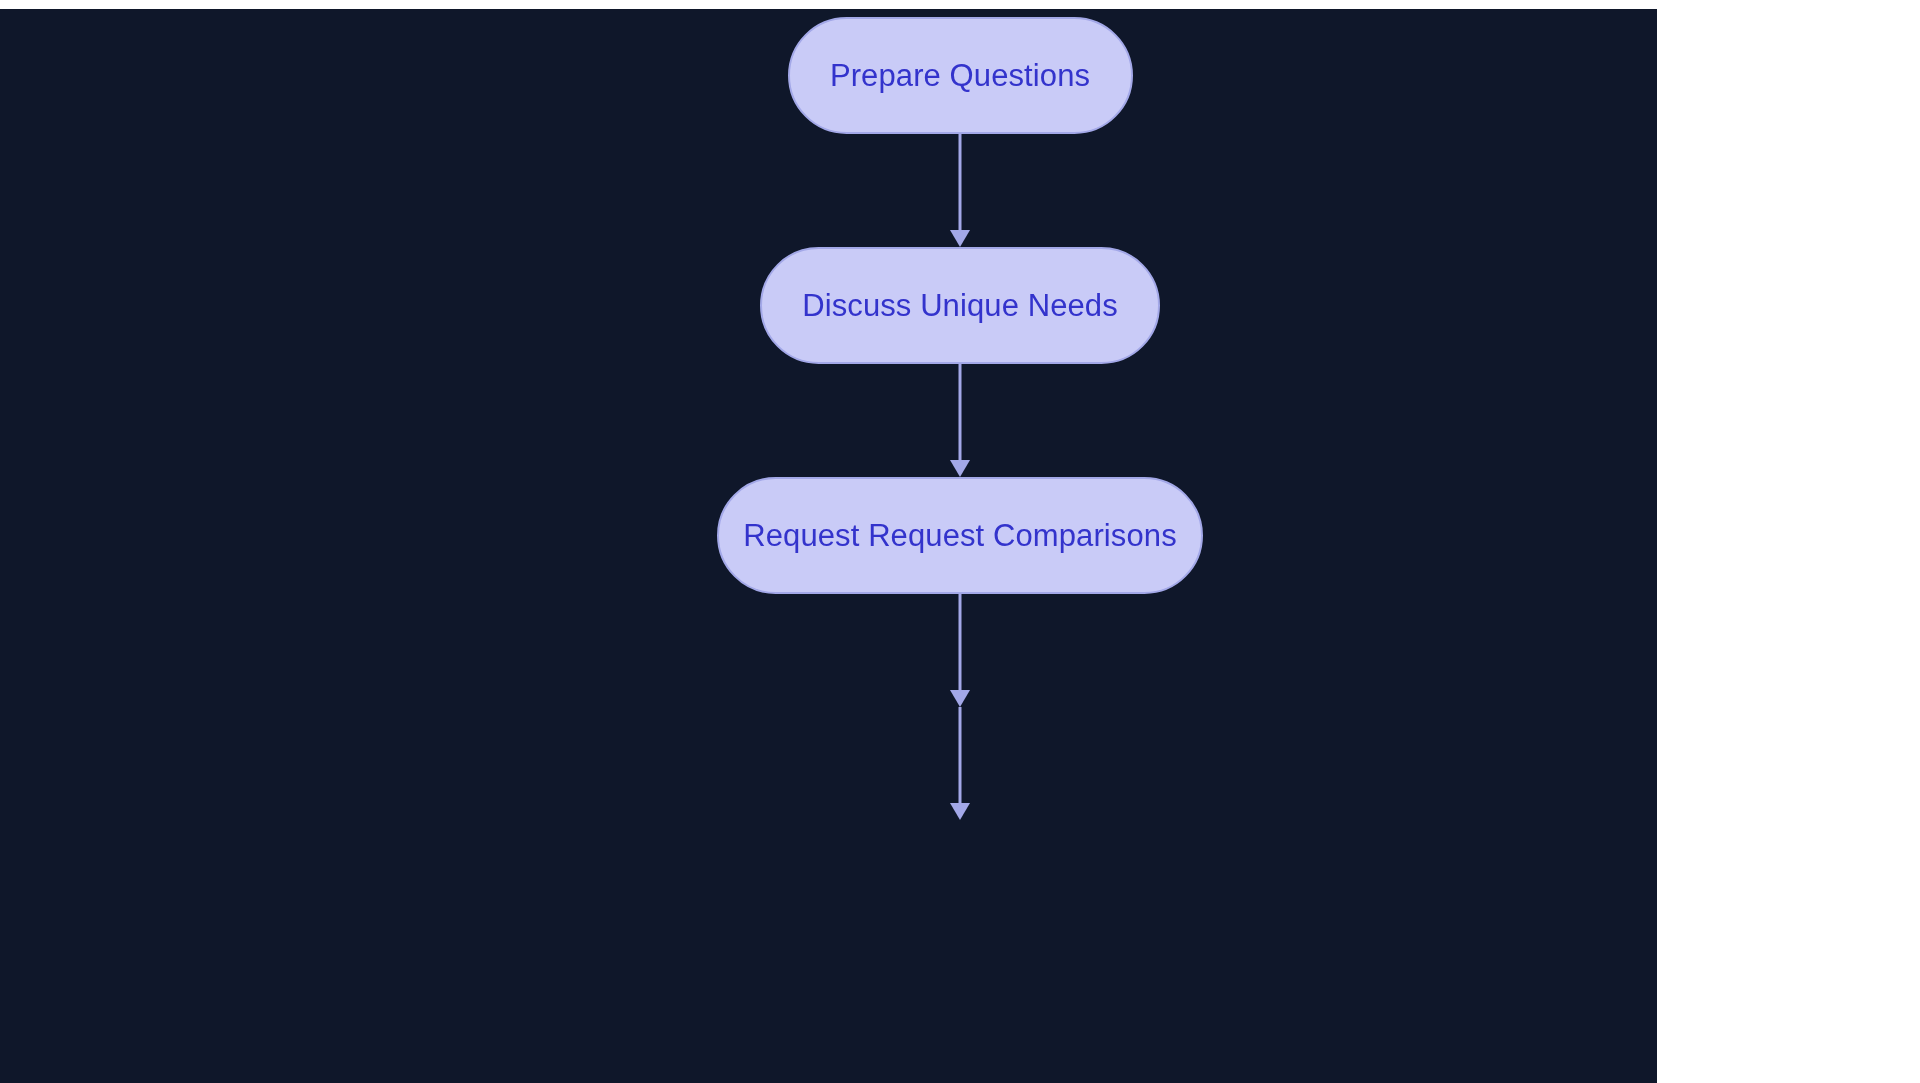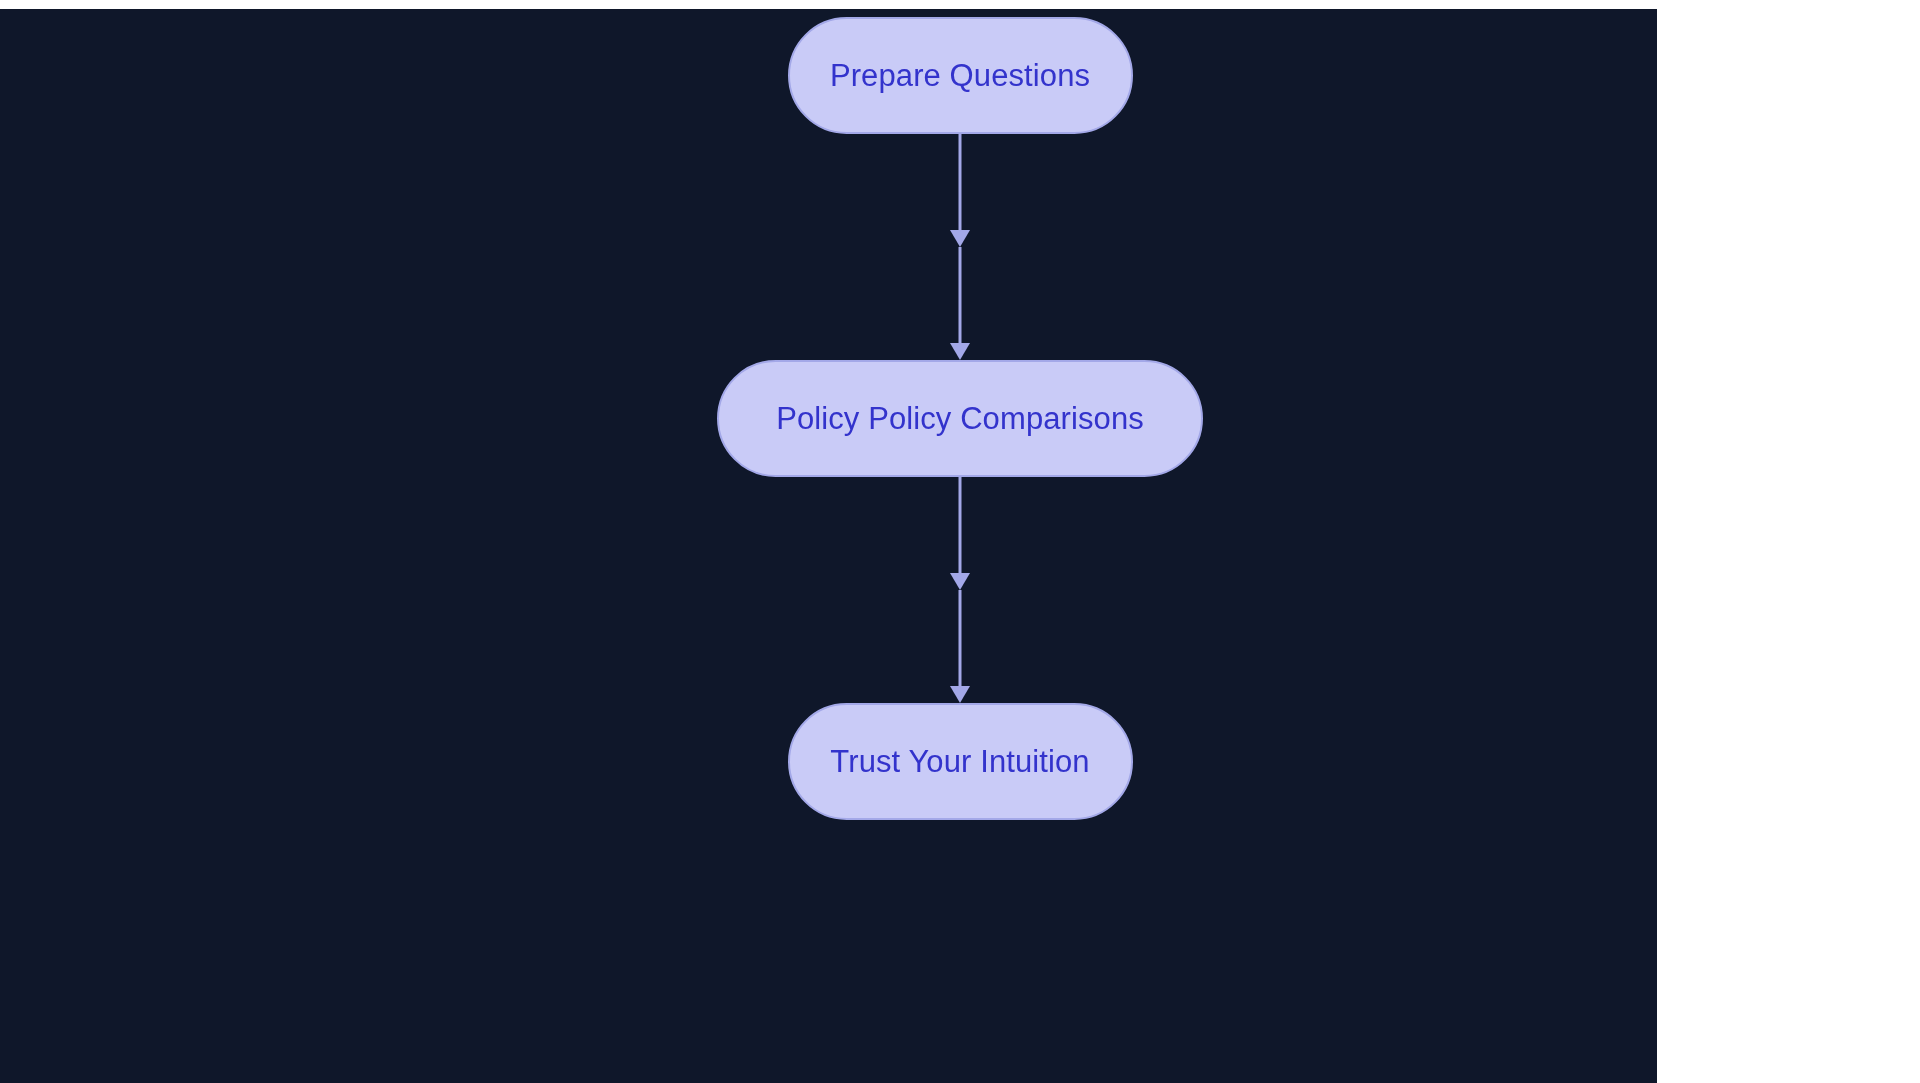--- a/index.html
+++ b/index.html
@@ -105,39 +105,39 @@
 
     <div class="node w-0">
       <span class="node-label">Prepare Questions</span>
     </div>
 
     <div class="connector">
       <div class="conn-line"></div>
       <div class="conn-head"></div>
     </div>
 
+    <div class="node w-1">
+      <span class="node-label">Discuss Unique Needs</span>
+    </div>
 
     <div class="connector">
       <div class="conn-line"></div>
       <div class="conn-head"></div>
     </div>
 
     <div class="node w-2">
-      <span class="node-label">Policy Policy Comparisons</span>
+      <span class="node-label">Request Request Comparisons</span>
     </div>
 
     <div class="connector">
       <div class="conn-line"></div>
       <div class="conn-head"></div>
     </div>
 
 
     <div class="connector">
       <div class="conn-line"></div>
       <div class="conn-head"></div>
     </div>
 
-    <div class="node w-4">
-      <span class="node-label">Trust Your Intuition</span>
-    </div>
 
   </div>
 </div>
 
 </body></html>

